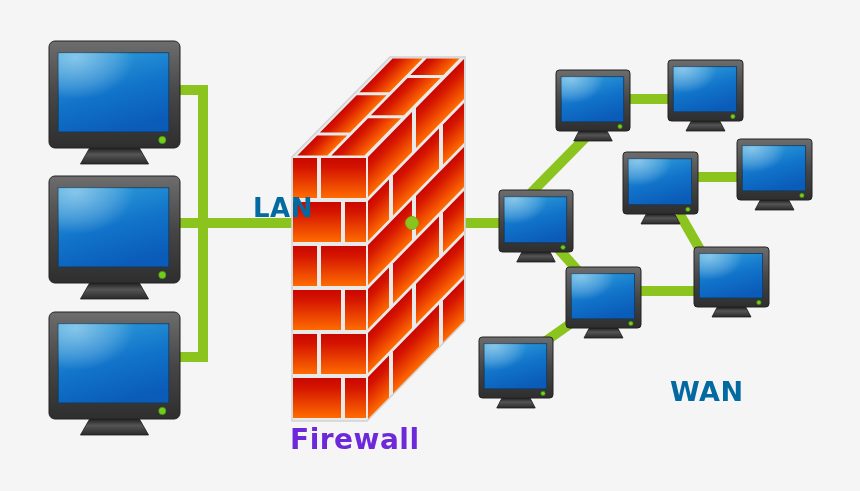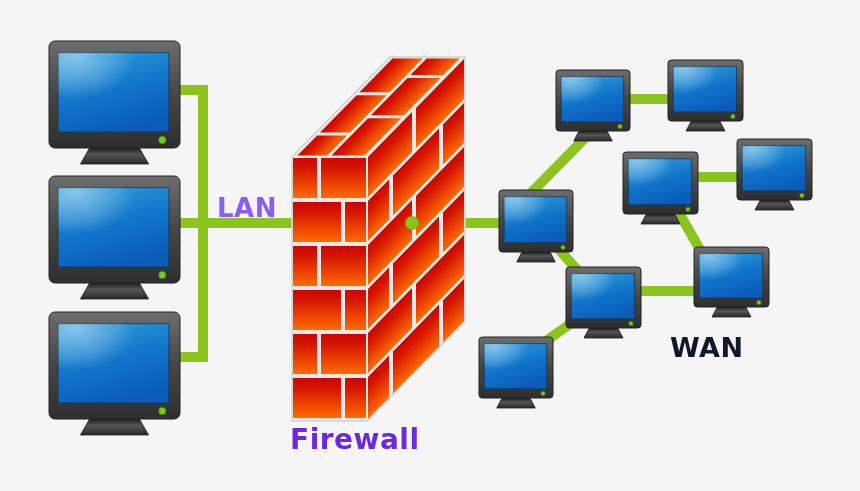--- a/index.html
+++ b/index.html
@@ -195,16 +195,16 @@
         <g>
           <path d="M717.25,307 L745.75,307 L751,317 L712,317 Z" fill="url(#standGrad)" stroke="#1c1c1c" stroke-width="0.8"></path>
           <rect x="694" y="247" width="75" height="60" rx="3.375" fill="url(#bezelGrad)" stroke="#232323" stroke-width="1"></rect>
           <rect x="699.25" y="253.6" width="63.375" height="44.4" fill="url(#screenGrad)" stroke="#10395f" stroke-width="0.8"></rect>
           <rect x="699.25" y="253.6" width="63.375" height="44.4" fill="url(#glossRad)"></rect>
           <circle cx="758.875" cy="302.5" r="2.2" fill="#6fce1e" stroke="#3f7d10" stroke-width="0.6"></circle>
         </g>
       </g>
   </svg>
 
-  <div class="diagram-label" id="lan-label" style="color: #8b5cf6;">LAN</div>
+  <div class="diagram-label" id="lan-label" style="color: #0369a1; margin-left: 36px;">LAN</div>
   <div class="diagram-label" id="firewall-label" style="color: #6d28d9;">Firewall</div>
-  <div class="diagram-label" id="wan-label" style="color: #0f172a;">WAN</div>
+  <div class="diagram-label" id="wan-label" style="color: #0369a1; margin-top: 44px;">WAN</div>
 </div>
 
 </body></html>

